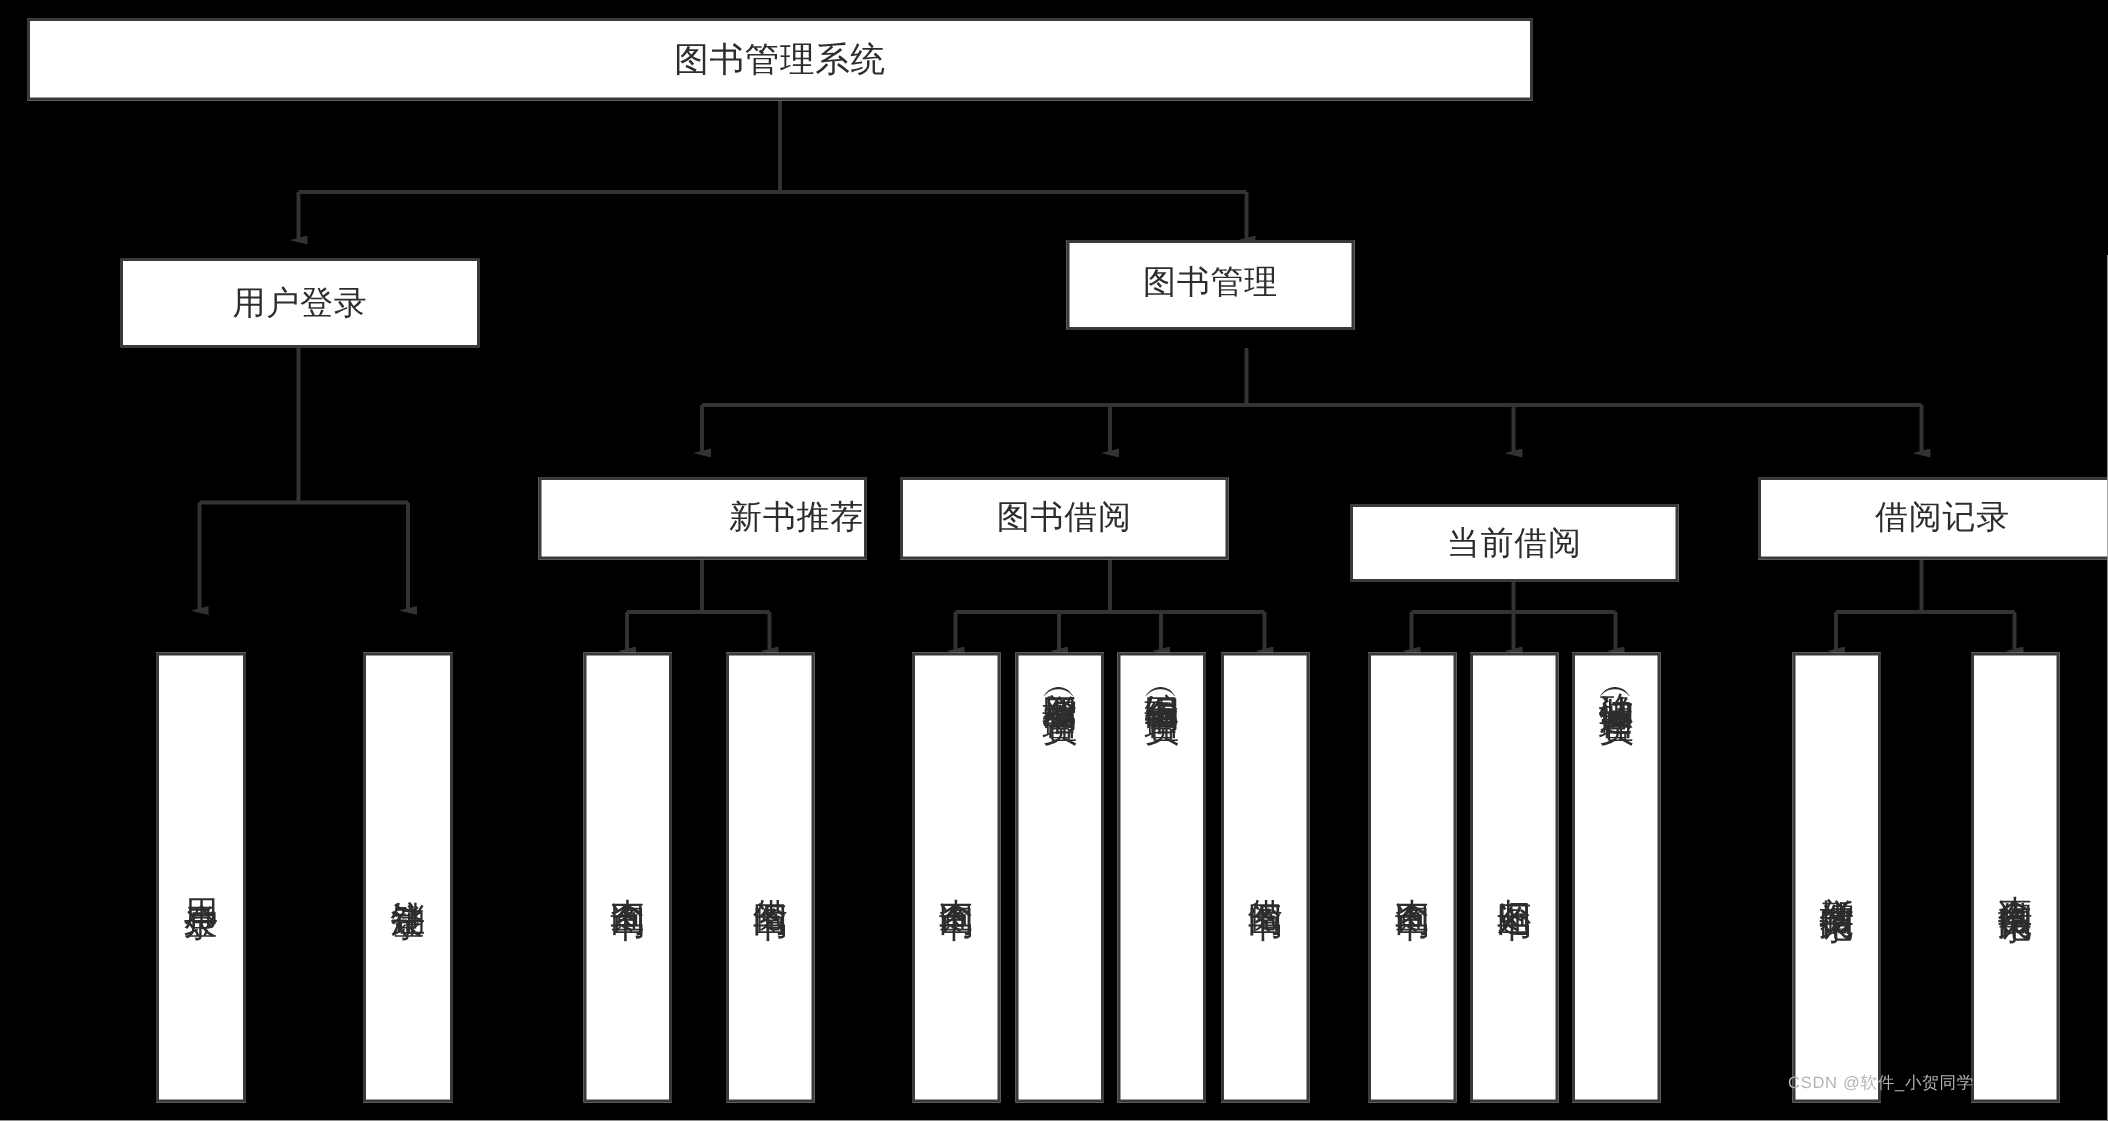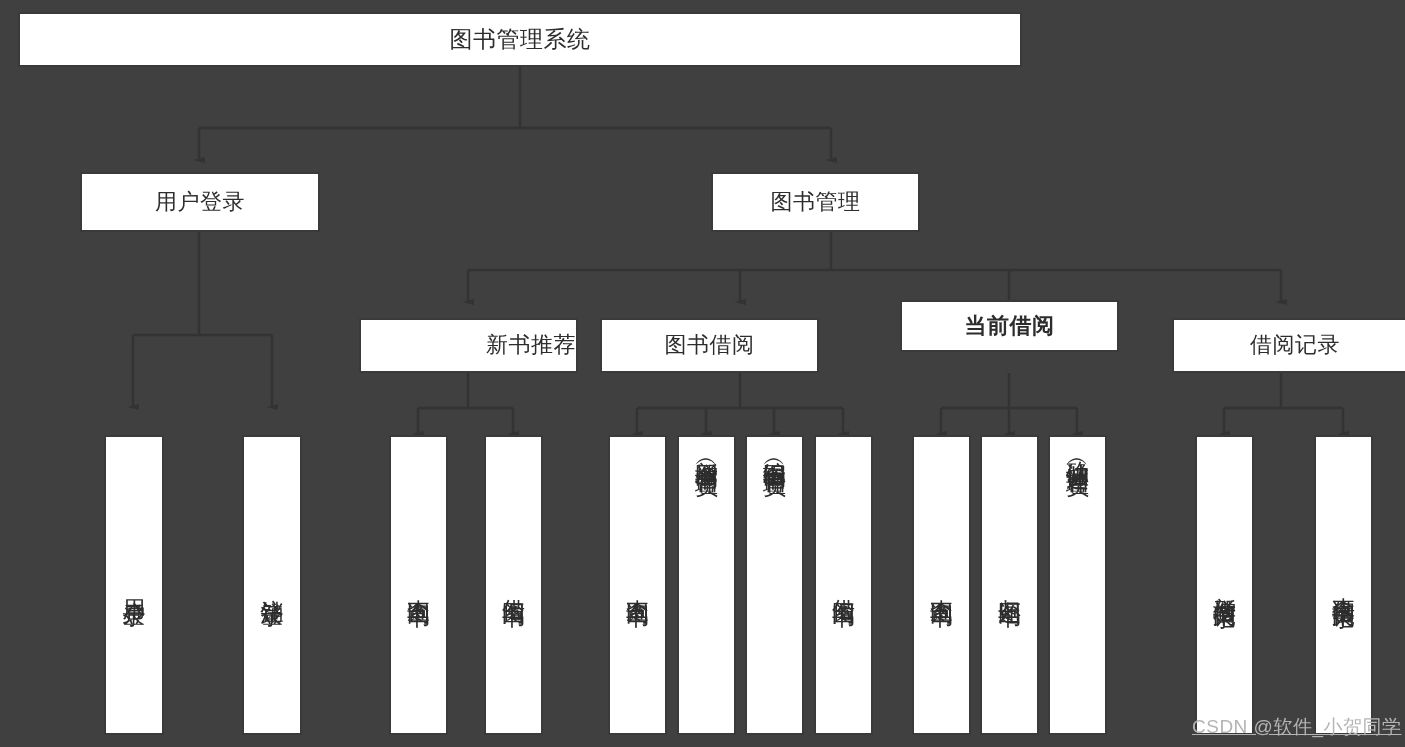--- a/index.html
+++ b/index.html
@@ -8,21 +8,21 @@
     padding: 0;
     background: #ffffff;
   }
   body {
     font-family: "Liberation Sans", "DejaVu Sans", sans-serif;
   }
   #diagram-root {
     position: relative;
     width: 1405px;
     height: 747px;
-    background: #404040;
+    background: #000000;
     overflow: hidden;
   }
   #diagram-svg {
     position: absolute;
     left: 0;
     top: 0;
     width: 1405px;
     height: 747px;
   }
   .node {
@@ -66,27 +66,26 @@
     white-space: normal;
   }
   .node.vert.centered {
     align-items: center;
     padding-top: 0;
   }
   #watermark {
     position: absolute;
     left: 1192px;
     top: 714px;
-    font-size: 19px;
+    font-size: 11px;
     color: #b4b4b4;
     letter-spacing: 0.5px;
     z-index: 5;
     pointer-events: none;
     white-space: pre;
-    text-decoration: underline;
   }
 </style>
 </head>
 <body>
 
 <div id="diagram-root">
 
   <svg id="diagram-svg" viewBox="0 0 1405 747" xmlns="http://www.w3.org/2000/svg">
     <defs>
       <marker id="arrow" markerWidth="10" markerHeight="12" refX="3" refY="6" orient="auto" markerUnits="userSpaceOnUse">
@@ -140,33 +139,33 @@
   </svg>
 
   <div class="node horiz root" style="left:18px; top:12px; width:1004px; height:55px;">
     <span class="node-label">图书管理系统</span>
   </div>
 
   <div class="node horiz" style="left:80px; top:172px; width:240px; height:60px;">
     <span class="node-label">用户登录</span>
   </div>
 
-  <div class="node horiz" style="left:711px; top:172px; width:209px; height:60px;">
+  <div class="node horiz" style="left:711px; top:160px; width:192px; height:60px;font-family:Liberation Mono, monospace;">
     <span class="node-label">图书管理</span>
   </div>
 
   <div class="node horiz" style="left:359px; top:318px; width:219px; height:55px;justify-content:flex-end;">
     <span class="node-label">新书推荐</span>
   </div>
 
   <div class="node horiz" style="left:600px; top:318px; width:219px; height:55px;">
     <span class="node-label">图书借阅</span>
   </div>
 
-  <div class="node horiz" style="left:900px; top:300px; width:219px; height:52px;font-weight:bold;">
+  <div class="node horiz" style="left:900px; top:336px; width:219px; height:52px;">
     <span class="node-label">当前借阅</span>
   </div>
 
   <div class="node horiz" style="left:1172px; top:318px; width:246px; height:55px;">
     <span class="node-label">借阅记录</span>
   </div>
 
   <div class="node vert centered" style="left:104px; top:435px; width:60px; height:300px;">
     <span class="node-label">用户登录</span>
   </div>

